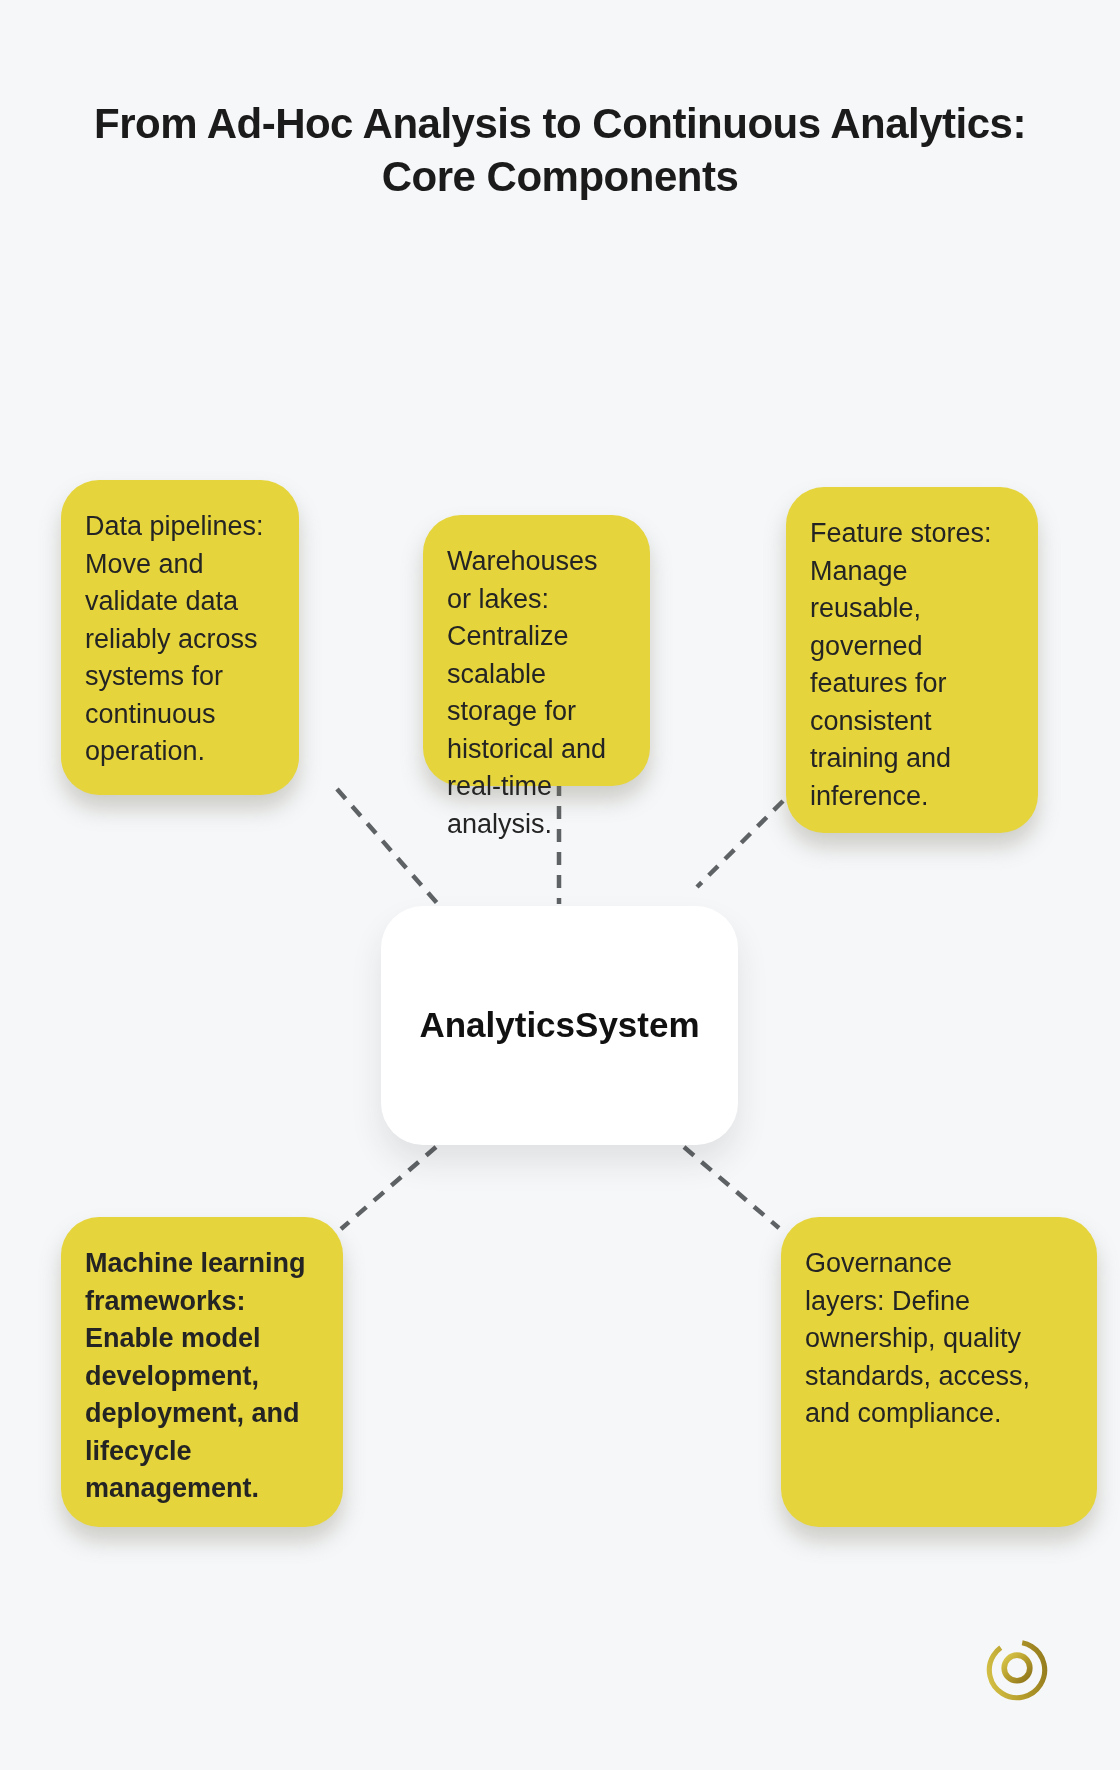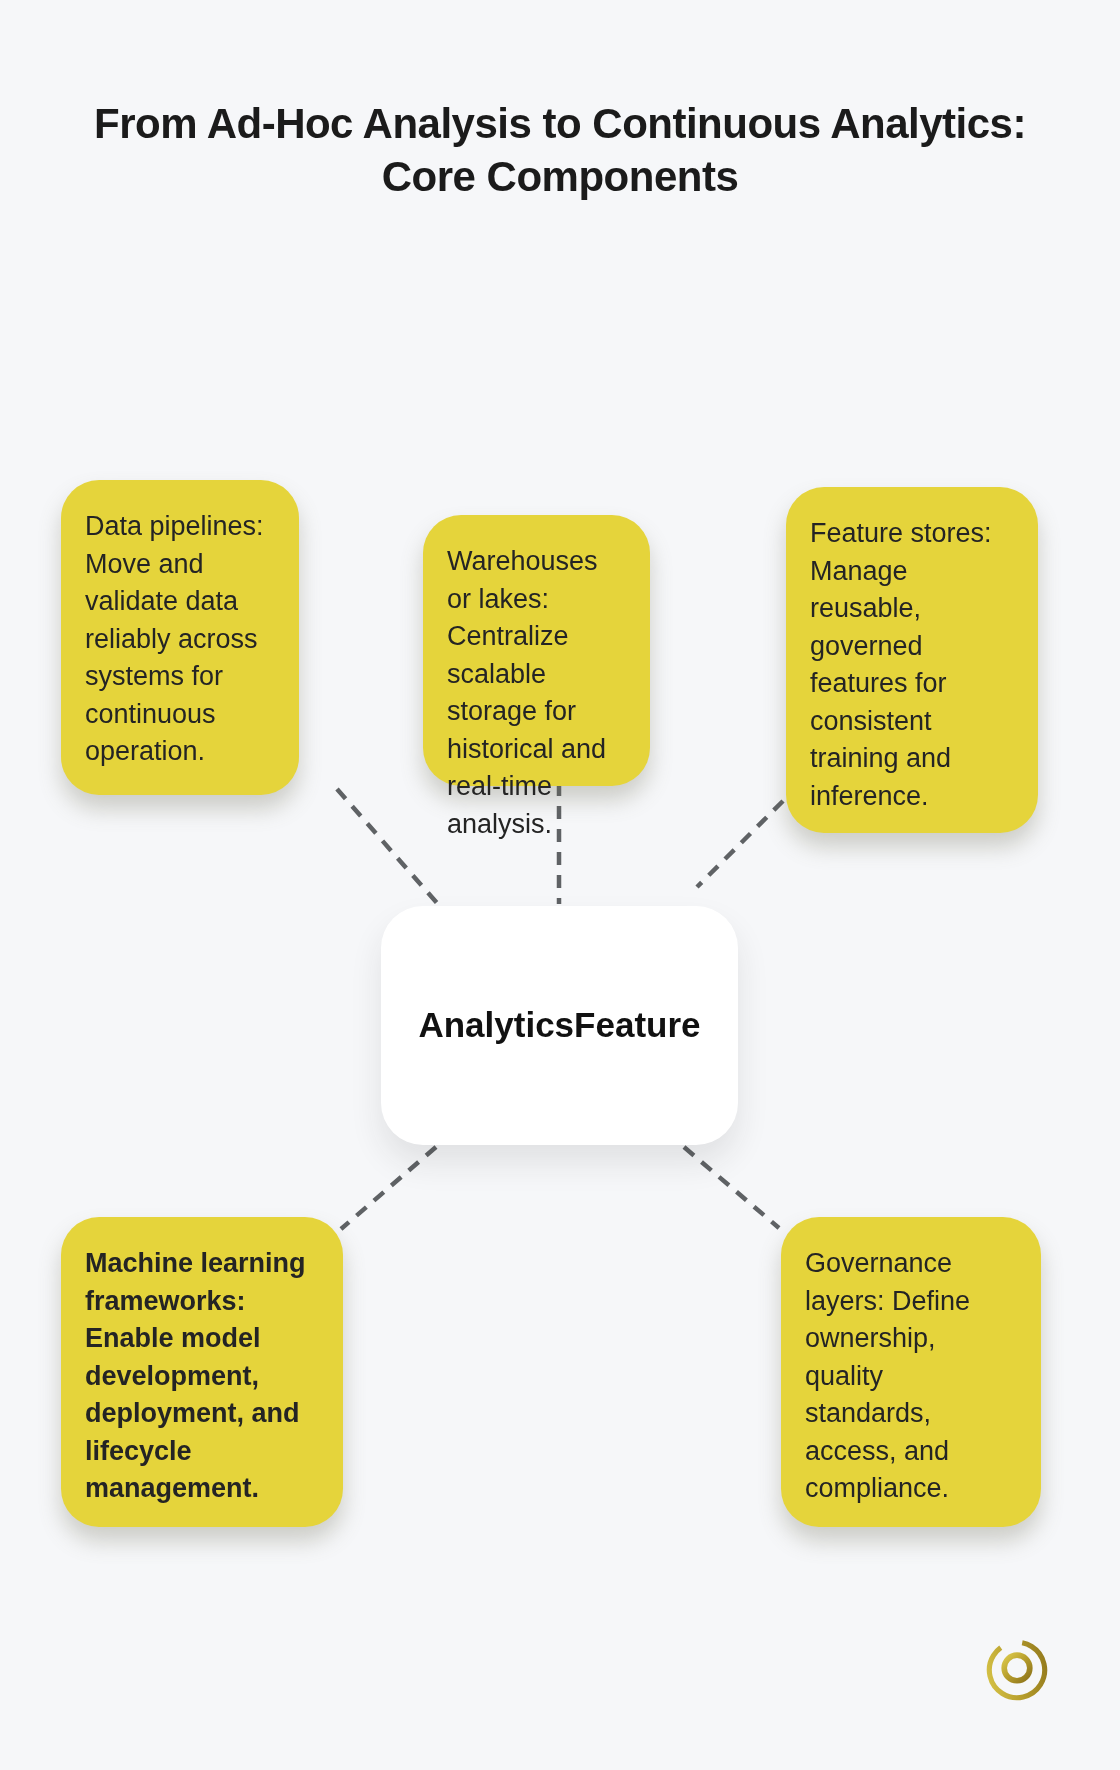--- a/index.html
+++ b/index.html
@@ -37,21 +37,21 @@
     padding: 28px 30px 24px 24px;
     font-size: 27px;
     line-height: 1.39;
     color: #242424;
   }
   .card p { max-width: 226px; }
   .card-1 { left: 61px;  top: 480px;  width: 238px; height: 315px; }
   .card-2 { left: 423px; top: 487px;  width: 227px; height: 271px; margin-top: 28px; }
   .card-3 { left: 786px; top: 487px;  width: 252px; height: 346px; }
   .card-4 { left: 61px;  top: 1217px; width: 282px; height: 310px; font-weight: bold; }
-  .card-5 { left: 781px; top: 1217px; width: 260px; height: 310px; }
+  .card-5 { left: 781px; top: 1217px; width: 316px; height: 310px; }
   .center-node {
     position: absolute;
     left: 381px;
     top: 906px;
     width: 357px;
     height: 239px;
     background: #ffffff;
     border-radius: 42px;
     box-shadow: 0 18px 32px rgba(40,40,40,0.10);
     display: flex;
@@ -105,21 +105,21 @@
 <div class="card card-2">
   <p>Warehouses or lakes: Centralize scalable storage for historical and real-time analysis.</p>
 </div>
 
 <div class="card card-3">
   <p>Feature stores: Manage reusable, governed features for consistent training and inference.</p>
 </div>
 
 <div class="center-node">
   <span>Analytics</span>
-  <span>Feature</span>
+  <span>System</span>
 </div>
 
 <div class="card card-4">
   <p>Machine learning frameworks: Enable model development, deployment, and lifecycle management.</p>
 </div>
 
 <div class="card card-5">
   <p>Governance layers: Define ownership, quality standards, access, and compliance.</p>
 </div>
 

